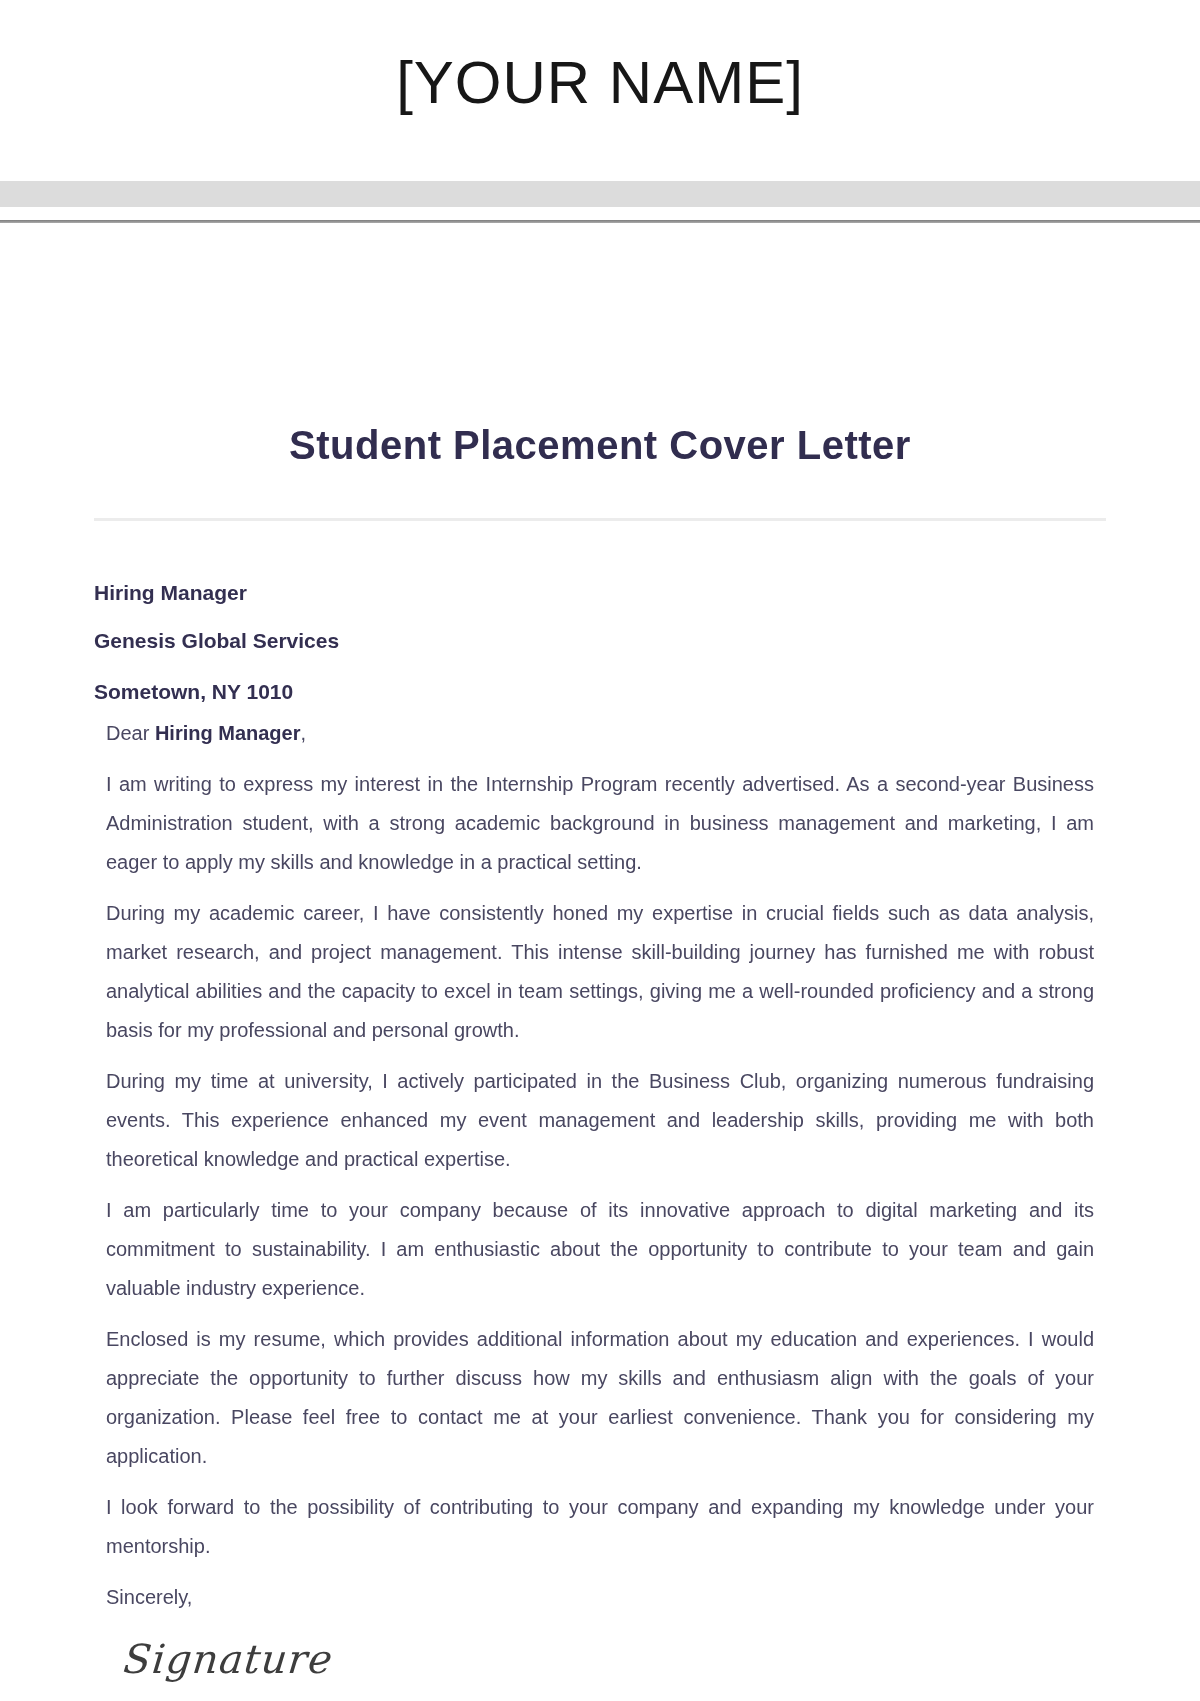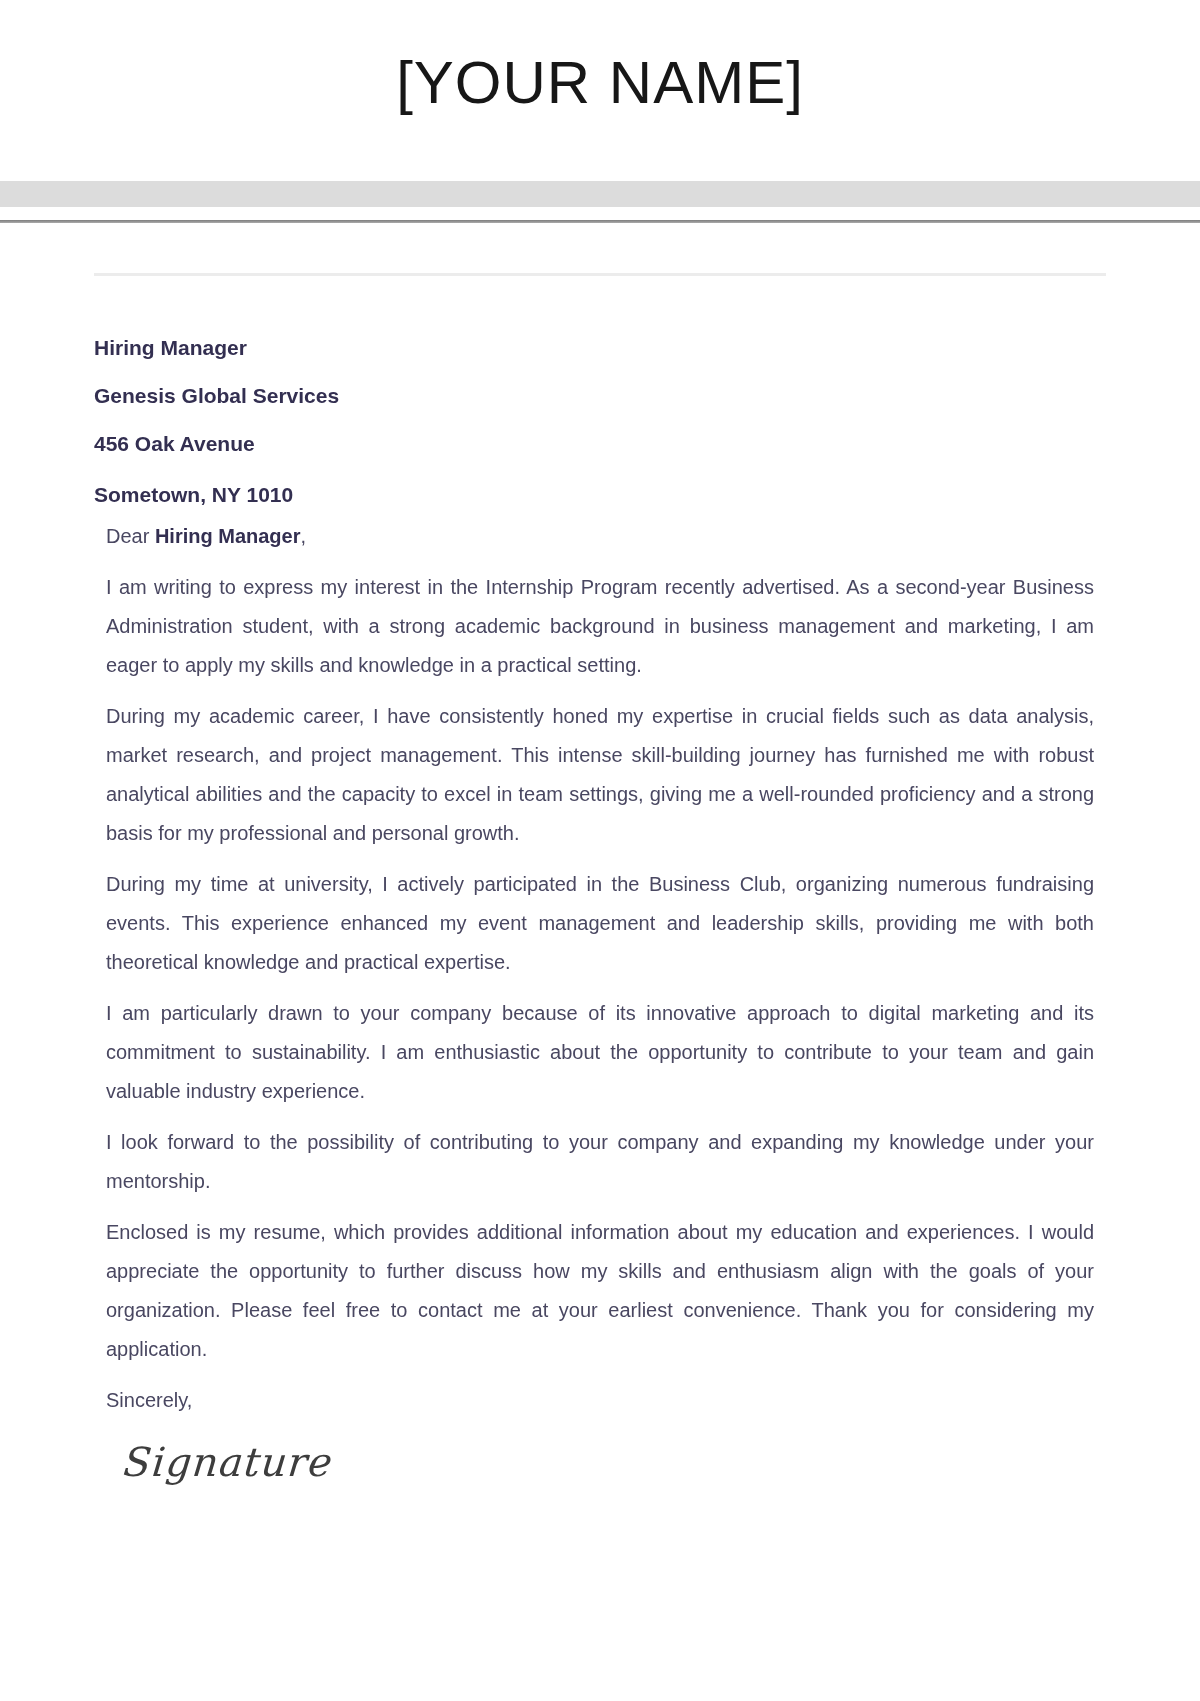--- a/index.html
+++ b/index.html
@@ -103,39 +103,39 @@
 </head>
 <body>
 
 <div class="header-name">[YOUR NAME]</div>
 
 <div class="top-band"></div>
 <div class="top-rule"></div>
 
 <div class="content">
 
+  <h1 class="doc-title">Student Placement Cover Letter</h1>
 
   <div class="title-divider"></div>
 
   <div class="recipient">
     <p>Hiring Manager</p>
     <p>Genesis Global Services</p>
-    <p>456 Oak Avenue</p>
     <p>Sometown, NY 1010</p>
   </div>
 
   <div class="letter-body">
     <p class="no-justify"><span>Dear </span><span class="bold-name">Hiring Manager</span><span>,</span></p>
 
     <p>I am writing to express my interest in the Internship Program recently advertised. As a second-year Business Administration student, with a strong academic background in business management and marketing, I am eager to apply my skills and knowledge in a practical setting.</p>
     <p>During my academic career, I have consistently honed my expertise in crucial fields such as data analysis, market research, and project management. This intense skill-building journey has furnished me with robust analytical abilities and the capacity to excel in team settings, giving me a well-rounded proficiency and a strong basis for my professional and personal growth.</p>
     <p>During my time at university, I actively participated in the Business Club, organizing numerous fundraising events. This experience enhanced my event management and leadership skills, providing me with both theoretical knowledge and practical expertise.</p>
-    <p>I am particularly drawn to your company because of its innovative approach to digital marketing and its commitment to sustainability. I am enthusiastic about the opportunity to contribute to your team and gain valuable industry experience.</p>
+    <p>I am particularly time to your company because of its innovative approach to digital marketing and its commitment to sustainability. I am enthusiastic about the opportunity to contribute to your team and gain valuable industry experience.</p>
+    <p>Enclosed is my resume, which provides additional information about my education and experiences. I would appreciate the opportunity to further discuss how my skills and enthusiasm align with the goals of your organization. Please feel free to contact me at your earliest convenience. Thank you for considering my application.</p>
     <p>I look forward to the possibility of contributing to your company and expanding my knowledge under your mentorship.</p>
-    <p>Enclosed is my resume, which provides additional information about my education and experiences. I would appreciate the opportunity to further discuss how my skills and enthusiasm align with the goals of your organization. Please feel free to contact me at your earliest convenience. Thank you for considering my application.</p>
 
     <p class="no-justify">Sincerely,</p>
   </div>
 
   <div class="signature-block">
     <span class="signature-text">Signature</span>
   </div>
 
 </div>
 

